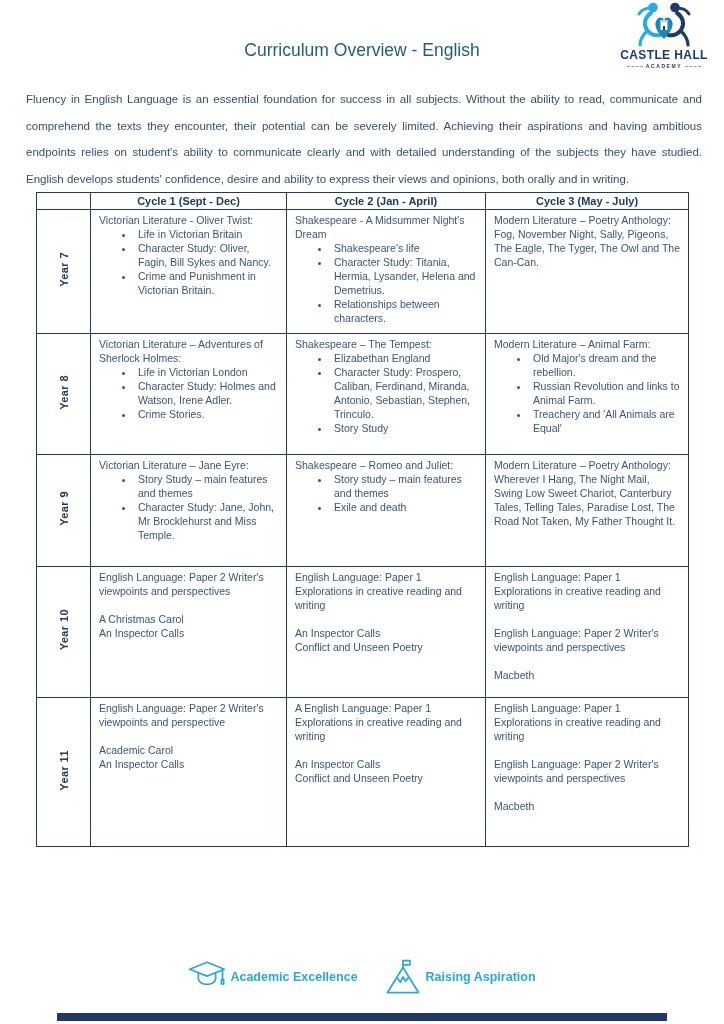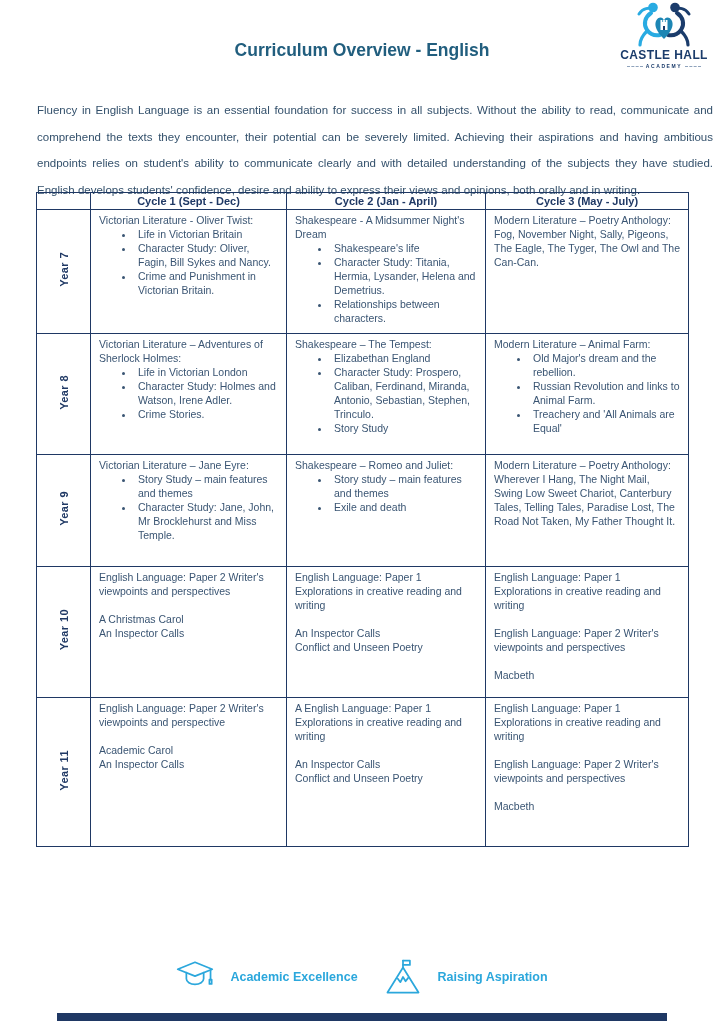--- a/index.html
+++ b/index.html
@@ -15,45 +15,45 @@
   
   .logo { position: absolute; top: 1px; right: 8px; width: 104px; text-align: center; }
   .logo svg { display: block; margin: 0 auto; }
   .logo-name { font-size: 12px; font-weight: bold; color: #1B3C6B; letter-spacing: 0.4px; margin-top: 1px; white-space: nowrap; }
   .logo-sub { display: flex; align-items: center; justify-content: center; gap: 3px; margin-top: 1px; }
   .logo-sub .sub-text { font-size: 5px; letter-spacing: 1.6px; color: #1B3C6B; font-weight: bold; }
   .logo-sub .dash { width: 16px; border-top: 1px dashed #8FA3BC; }
 
   
   .title { position: absolute; top: 40px; left: 0; right: 0; margin: 0; text-align: center;
-           font-size: 17.5px; font-weight: bold; color: #215E7E; }
-
-  
-  .intro { position: absolute; top: 84px; left: 24px; width: 676px; margin: 13px;
+           font-size: 17.5px; font-weight: normal; color: #215E7E; }
+
+  
+  .intro { position: absolute; top: 84px; left: 24px; width: 676px; margin: 2px;
            font-size: 11.5px; line-height: 26.5px; text-align: justify; color: #33506B; }
 
   
   table.curriculum { position: absolute; top: 192px; left: 36px; width: 652px;
                      border-collapse: collapse; table-layout: fixed; }
   .curriculum th, .curriculum td { border: 1px solid #1F3864; }
   .curriculum thead th { font-size: 11px; font-weight: bold; color: #1F3864;
                          height: 15px; padding: 2px; text-align: center; }
   .year-cell { text-align: center; vertical-align: middle; }
   .year-label { writing-mode: vertical-rl; transform: rotate(180deg); display: inline-block;
                 font-weight: bold; font-size: 11px; color: #1F3864; letter-spacing: 0.4px; }
   td.cell { vertical-align: top; padding: 3px 8px 8px; font-size: 10.5px; line-height: 14px; color: #3A5573; }
   .cell-intro { }
   ul.cell-bullets { margin: 0; padding-left: 36px; }
   ul.cell-bullets li { padding-left: 3px; }
   .cell-line { min-height: 14px; }
 
   
   .footer { position: absolute; bottom: 28px; left: 0; right: 0;
             display: flex; justify-content: center; align-items: center; gap: 26px; }
-  .footer-item { display: flex; align-items: center; gap: 16px; }
+  .footer-item { display: flex; align-items: center; gap: 4px; }
   .footer-label { font-size: 12.5px; font-weight: bold; color: #2BA7DC; white-space: nowrap; }
   .footer-item svg { flex: 0 0 auto; }
 
   
   .bottom-bar { position: absolute; left: 57px; right: 57px; bottom: 3px; height: 8px; background: #1F3864; }
 </style>
 </head>
 <body>
 
 <div class="page">

